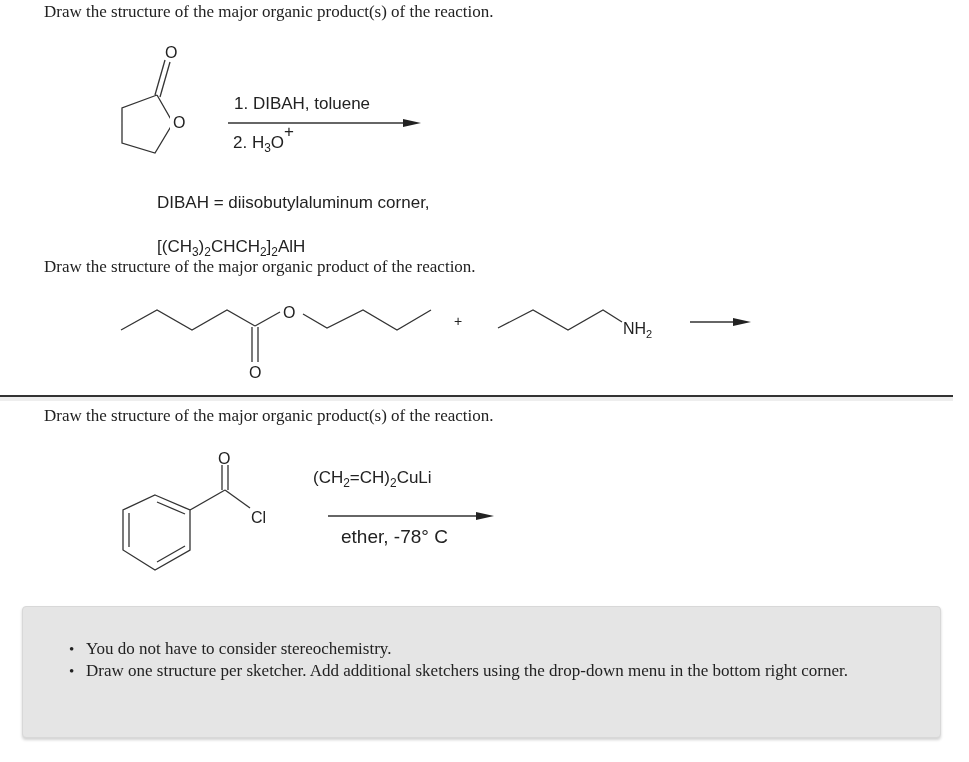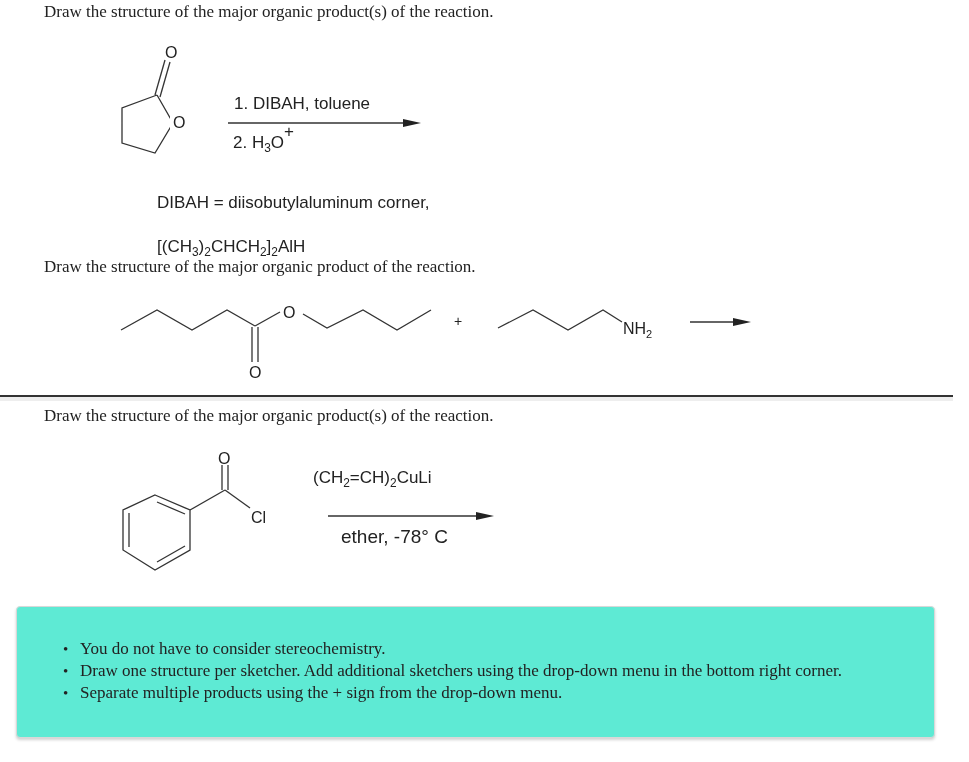--- a/index.html
+++ b/index.html
@@ -4,21 +4,21 @@
 <style>
   html, body { margin: 0; padding: 0; background: #ffffff; }
   body { width: 969px; height: 762px; position: relative; overflow: hidden; font-family: "Liberation Serif", serif; color: #1a1a1a; }
   .q-text { position: absolute; font-family: "Liberation Serif", serif; font-size: 17px; color: #222; white-space: nowrap; margin-left: 36px; }
   .sans { font-family: "Liberation Sans", sans-serif; color: #222; position: absolute; white-space: nowrap; }
   svg.mol { position: absolute; overflow: visible; }
   svg.mol line, svg.mol polyline, svg.mol polygon.ring { stroke: #333; stroke-width: 1.3; fill: none; }
   svg.mol text { font-family: "Liberation Sans", sans-serif; fill: #222; }
   .divider-dark { position: absolute; left: 0; top: 395px; width: 953px; height: 2px; background: #333; }
   .divider-light { position: absolute; left: 0; top: 397px; width: 953px; height: 4px; background: #eeeeee; }
-  .info-panel { position: absolute; left: 16px; top: 606px; width: 917px; height: 130px; background: #5eead4; border: 1px solid #d8d8d8; border-radius: 4px; box-shadow: 0 2px 3px rgba(0,0,0,0.18); }
+  .info-panel { position: absolute; left: 22px; top: 606px; width: 917px; height: 130px; background: #e5e5e5; border: 1px solid #d8d8d8; border-radius: 4px; box-shadow: 0 2px 3px rgba(0,0,0,0.18); }
   .info-panel ul { margin: 0; padding: 0 0 0 63px; position: absolute; top: 31px; list-style: none; }
   .info-panel li { font-family: "Liberation Serif", serif; font-size: 17px; color: #222; line-height: 22px; position: relative; white-space: nowrap; }
   .info-panel li::before { content: "•"; position: absolute; left: -17px; top: 0; font-size: 15px; }
   sub, sup { font-size: 70%; }
 </style>
 </head>
 <body>
 
 <div class="q-text" style="left:8px; top:2px;">Draw the structure of the major organic product(s) of the reaction.</div>
 
@@ -87,15 +87,14 @@
 <svg class="mol" style="left:328px; top:510px;" width="170" height="12">
   <line x1="0" y1="6" x2="155" y2="6"></line>
   <polygon points="148,2 166,6 148,10" fill="#222" stroke="none"></polygon>
 </svg>
 <div class="sans" style="left:341px; top:526px; font-size:19px;">ether, -78° C</div>
 
 <div class="info-panel">
   <ul>
     <li>You do not have to consider stereochemistry.</li>
     <li>Draw one structure per sketcher. Add additional sketchers using the drop-down menu in the bottom right corner.</li>
-    <li>Separate multiple products using the + sign from the drop-down menu.</li>
   </ul>
 </div>
 
 </body></html>

